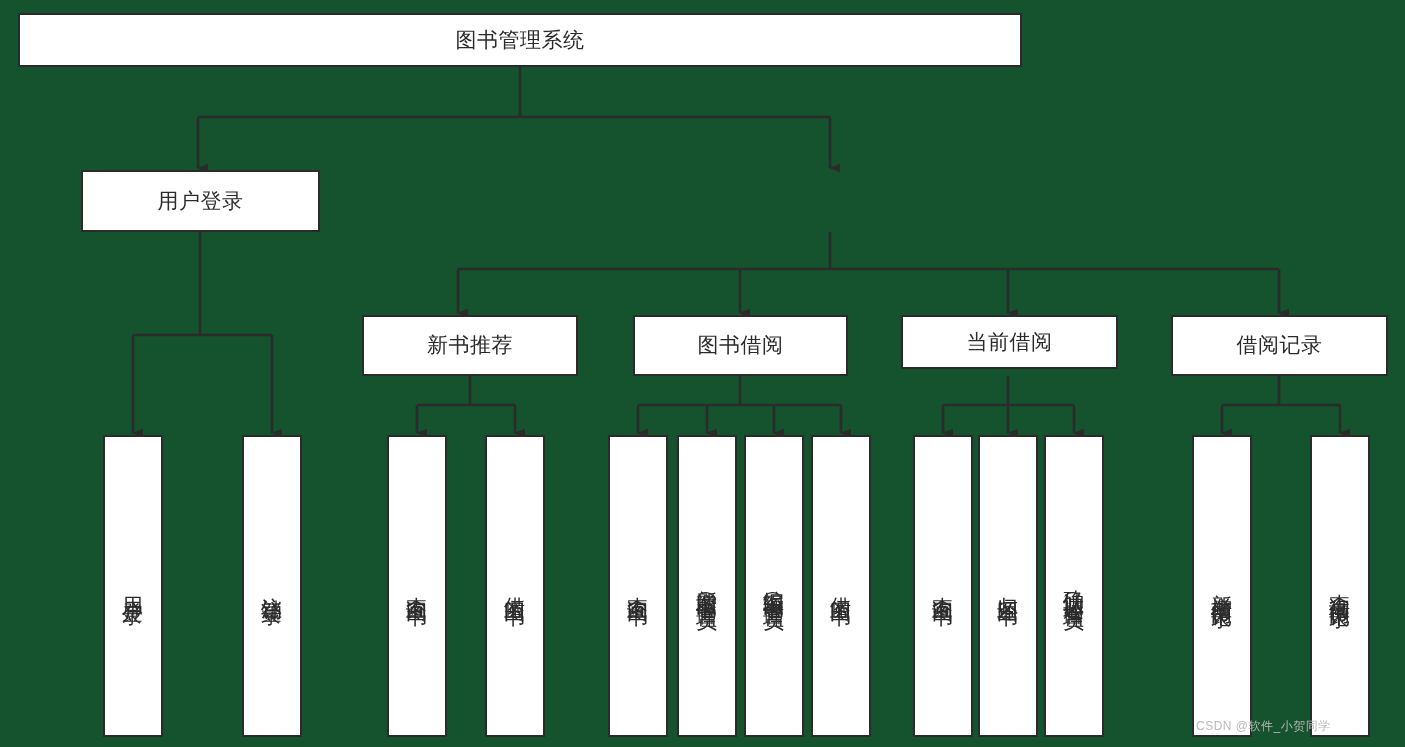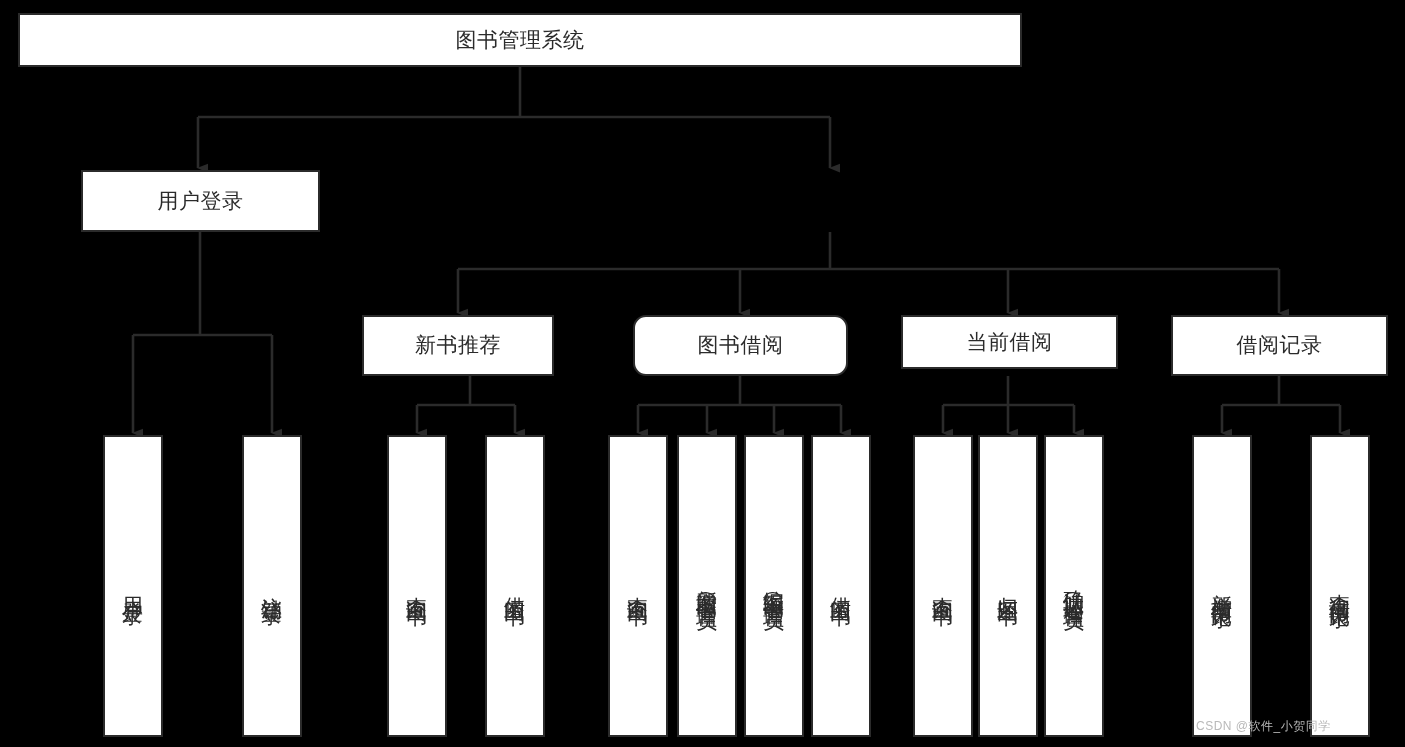--- a/index.html
+++ b/index.html
@@ -10,21 +10,21 @@
   body {
     width: 1405px;
     height: 747px;
     overflow: hidden;
     font-family: "Liberation Sans", "DejaVu Sans", sans-serif;
   }
   #diagram-root {
     position: relative;
     width: 1405px;
     height: 747px;
-    background: #000000;
+    background: #14532d;
   }
   svg.diagram-svg {
     position: absolute;
     top: 0;
     left: 0;
     width: 1405px;
     height: 747px;
   }
   .node-box {
     position: absolute;
@@ -120,24 +120,24 @@
   </svg>
 
   <div class="node-box" style="left:18px; top:13px; width:1004px; height:54px;">
     <span class="node-label">图书管理系统</span>
   </div>
 
   <div class="node-box" style="left:81px; top:170px; width:239px; height:62px;">
     <span class="node-label">用户登录</span>
   </div>
 
-  <div class="node-box" style="left:362px; top:315px; width:192px; height:61px;">
+  <div class="node-box" style="left:362px; top:315px; width:216px; height:61px;">
     <span class="node-label">新书推荐</span>
   </div>
-  <div class="node-box" style="left:633px; top:315px; width:215px; height:61px;border-radius:13px;">
+  <div class="node-box" style="left:633px; top:315px; width:215px; height:61px;">
     <span class="node-label">图书借阅</span>
   </div>
   <div class="node-box" style="left:901px; top:315px; width:217px; height:54px;">
     <span class="node-label">当前借阅</span>
   </div>
   <div class="node-box" style="left:1171px; top:315px; width:217px; height:61px;">
     <span class="node-label">借阅记录</span>
   </div>
 
   <div class="node-box vertical" style="left:103px; top:435px; width:60px; height:302px;">

